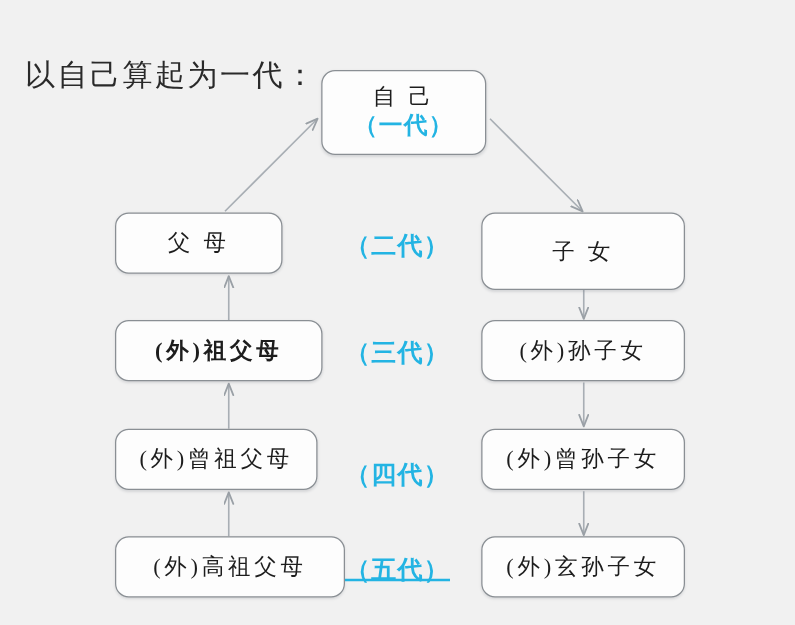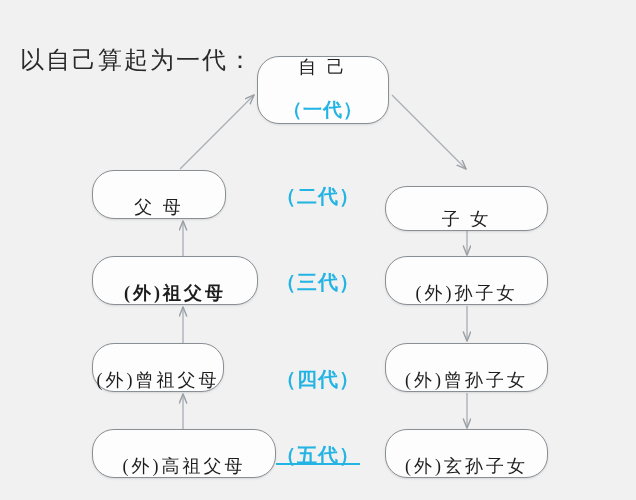--- a/index.html
+++ b/index.html
@@ -36,27 +36,26 @@
     letter-spacing: 2px;
     font-family: Liberation Sans, sans-serif;
     white-space: nowrap;
     margin-top: 24px;
   }
   .node {
     position: absolute;
     box-sizing: border-box;
     background: #fdfdfd;
     border: 1.4px solid #8a8f94;
-    border-radius: 22px;
+    border-radius: 11px;
     display: flex;
     flex-direction: column;
     align-items: center;
-    justify-content: flex-end;
+    justify-content: center;
     box-shadow: 0 1px 2px rgba(120,125,130,0.22);
-    gap: 20px;
   }
   .node-label {
     font-size: 18px;
     color: #1d1d1d;
     letter-spacing: 3px;
     white-space: nowrap;
     line-height: 1.25;
     font-family: "Liberation Serif", "DejaVu Serif", serif;
   }
   .node-sub {
@@ -76,23 +75,23 @@
     font-weight: bold;
     color: #23b4e3;
     letter-spacing: 1px;
     white-space: nowrap;
     font-family: "Liberation Serif", "DejaVu Serif", serif;
   }
   
   #node-self   { left: 257px; top: 56px;  width: 132px; height: 68px; }
   #node-l2 { left: 92px;  top: 170px; width: 134px; height: 49px; }
   #node-l3 { left: 92px;  top: 256px; width: 166px; height: 49px; font-weight: bold; }
-  #node-l4 { left: 92px;  top: 343px; width: 132px; height: 49px; }
+  #node-l4 { left: 92px;  top: 343px; width: 162px; height: 49px; }
   #node-l5 { left: 92px;  top: 429px; width: 184px; height: 49px; }
-  #node-r2 { left: 385px; top: 186px; width: 163px; height: 45px; }
+  #node-r2 { left: 385px; top: 170px; width: 163px; height: 62px; }
   #node-r3 { left: 385px; top: 256px; width: 163px; height: 49px; }
   #node-r4 { left: 385px; top: 343px; width: 163px; height: 49px; }
   #node-r5 { left: 385px; top: 429px; width: 163px; height: 49px; }
   #gen-2 { left: 258px; top: 183px; }
   #gen-3 { left: 258px; top: 269px; }
   #gen-4 { left: 258px; top: 356px; margin-top: 10px; }
   #gen-5 { left: 258px; top: 442px; text-decoration: underline; }
 </style>
 </head>
 <body>

